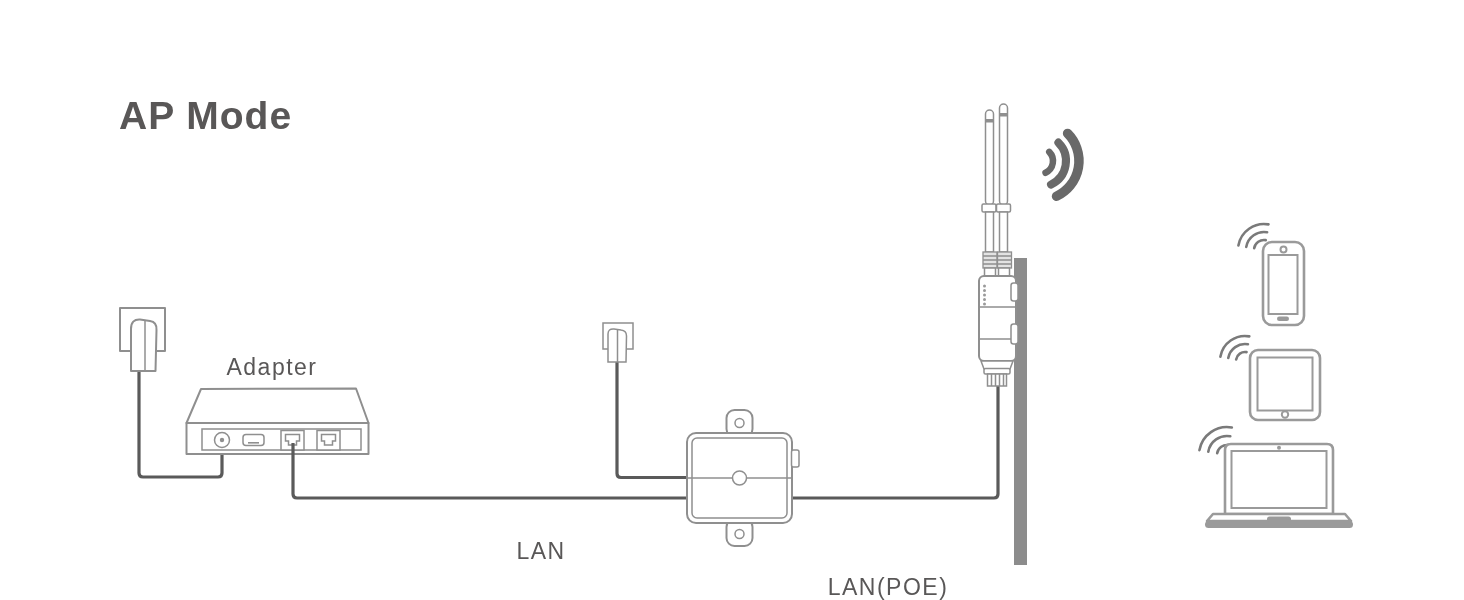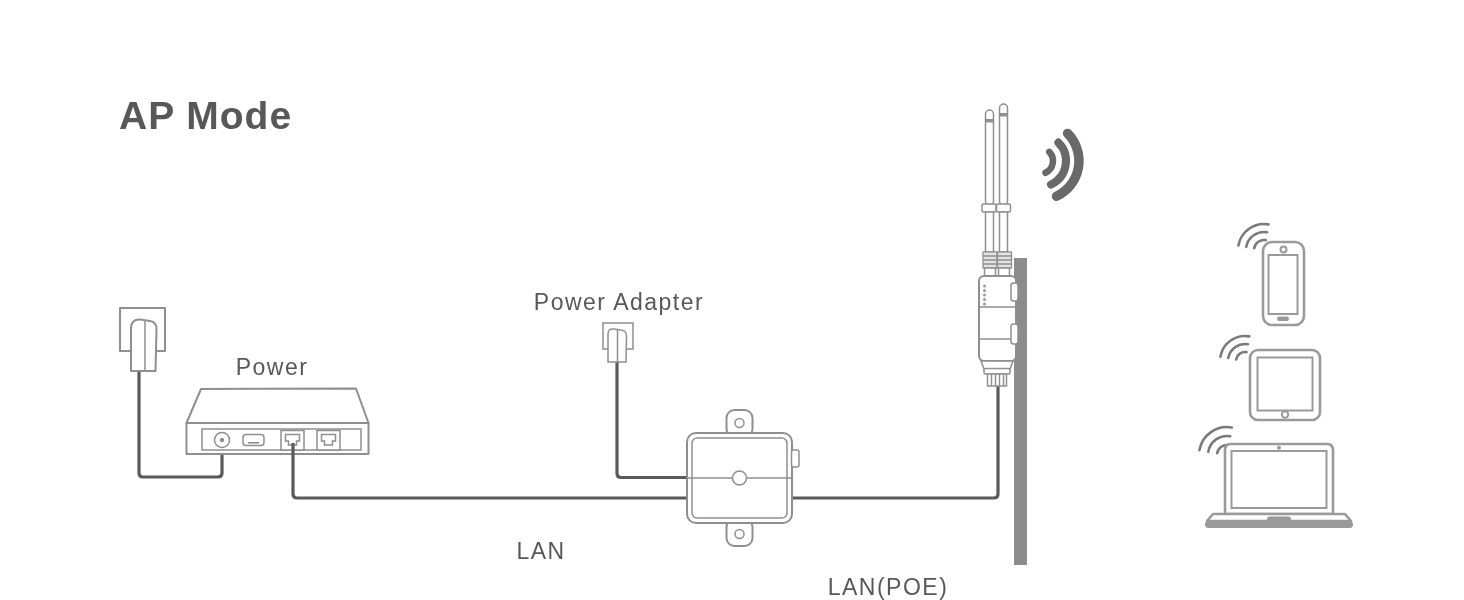--- a/index.html
+++ b/index.html
@@ -176,21 +176,20 @@
       <circle class="fillg" cx="1279" cy="447.8" r="2"></circle>
       <rect class="devthin" x="1231.5" y="451" width="95" height="57"></rect>
       <path class="dev" d="M1213,514 H1345 L1351,521 H1207 Z"></path>
       <rect class="fillg" x="1205" y="521" width="148" height="7" rx="3.5"></rect>
       <rect class="fillg" x="1267" y="516.5" width="24" height="5.5" rx="2.5"></rect>
     </g>
   </svg>
 
   <div class="title" style="left:119px; top:94px;">AP Mode</div>
 
-  <div class="label" style="left:272px; top:354px;">Power</div>
+  <div class="label" style="left:272px; top:354px;">Adapter</div>
 
-  <div class="label" style="left:619px; top:289px;">Power Adapter</div>
 
   <div class="label" style="left:541px; top:538px;text-align:right;">LAN</div>
 
   <div class="label" style="left:888px; top:538px;margin-top:36px;">LAN(POE)</div>
 
 </div>
 
 </body></html>

